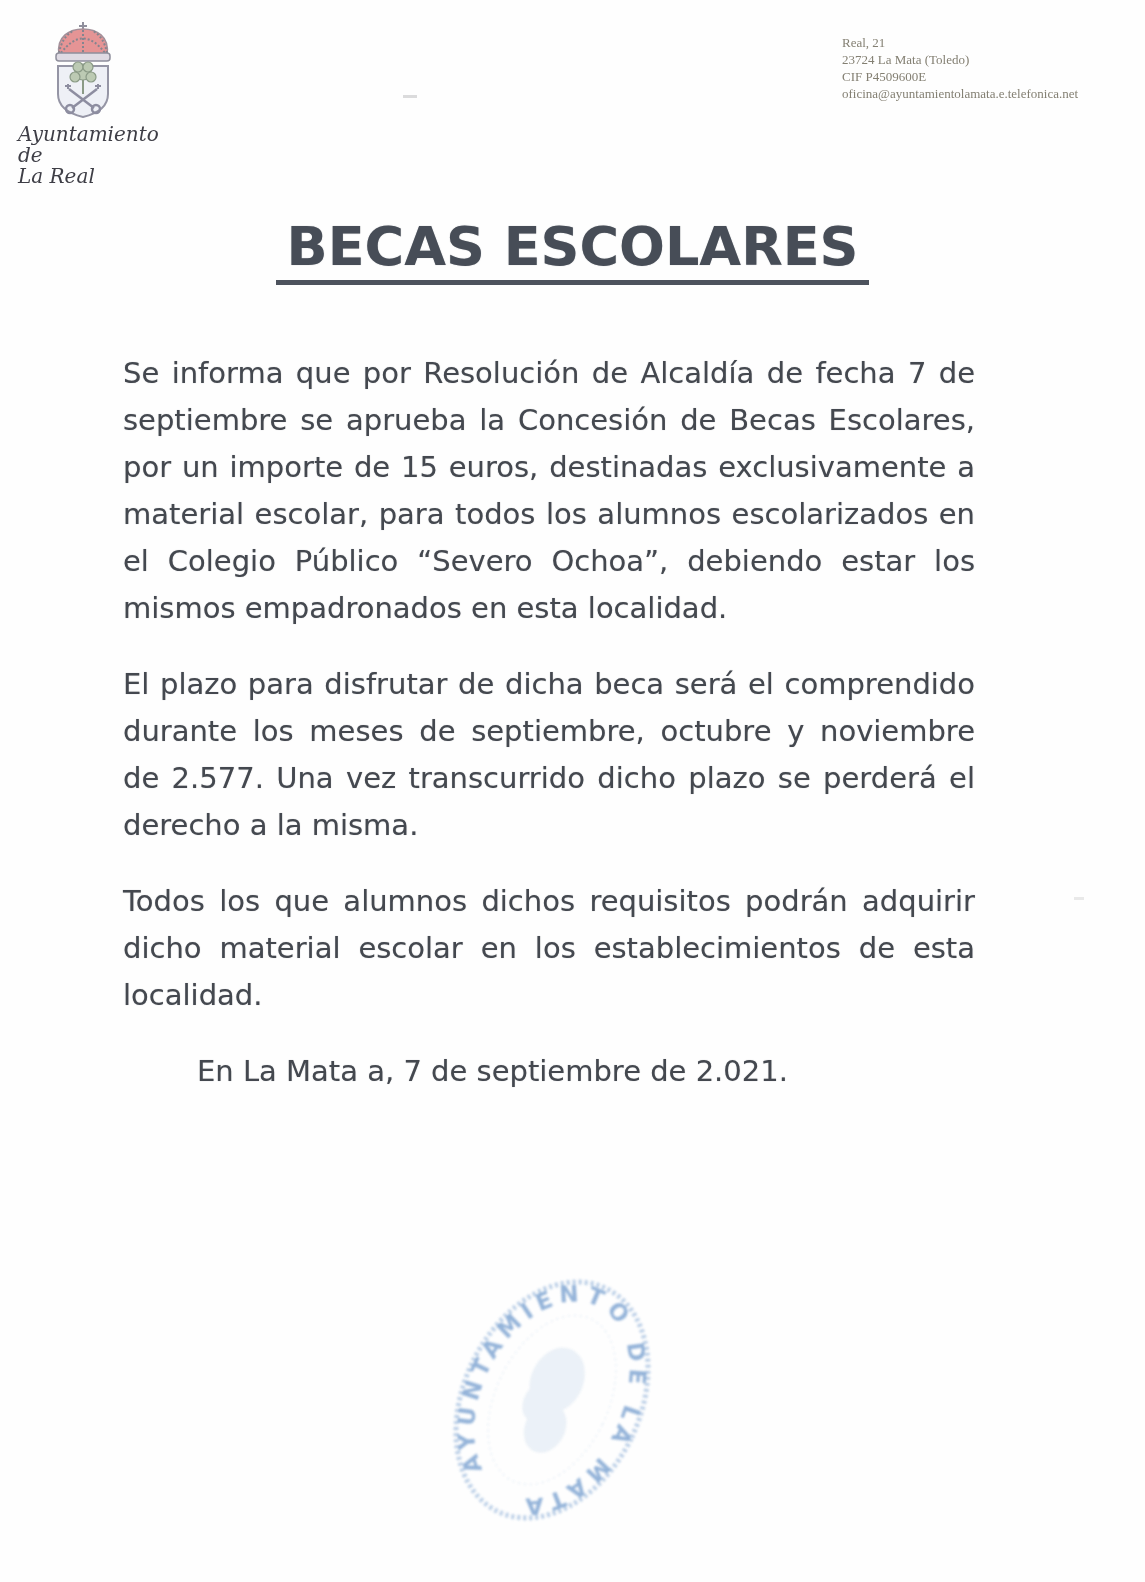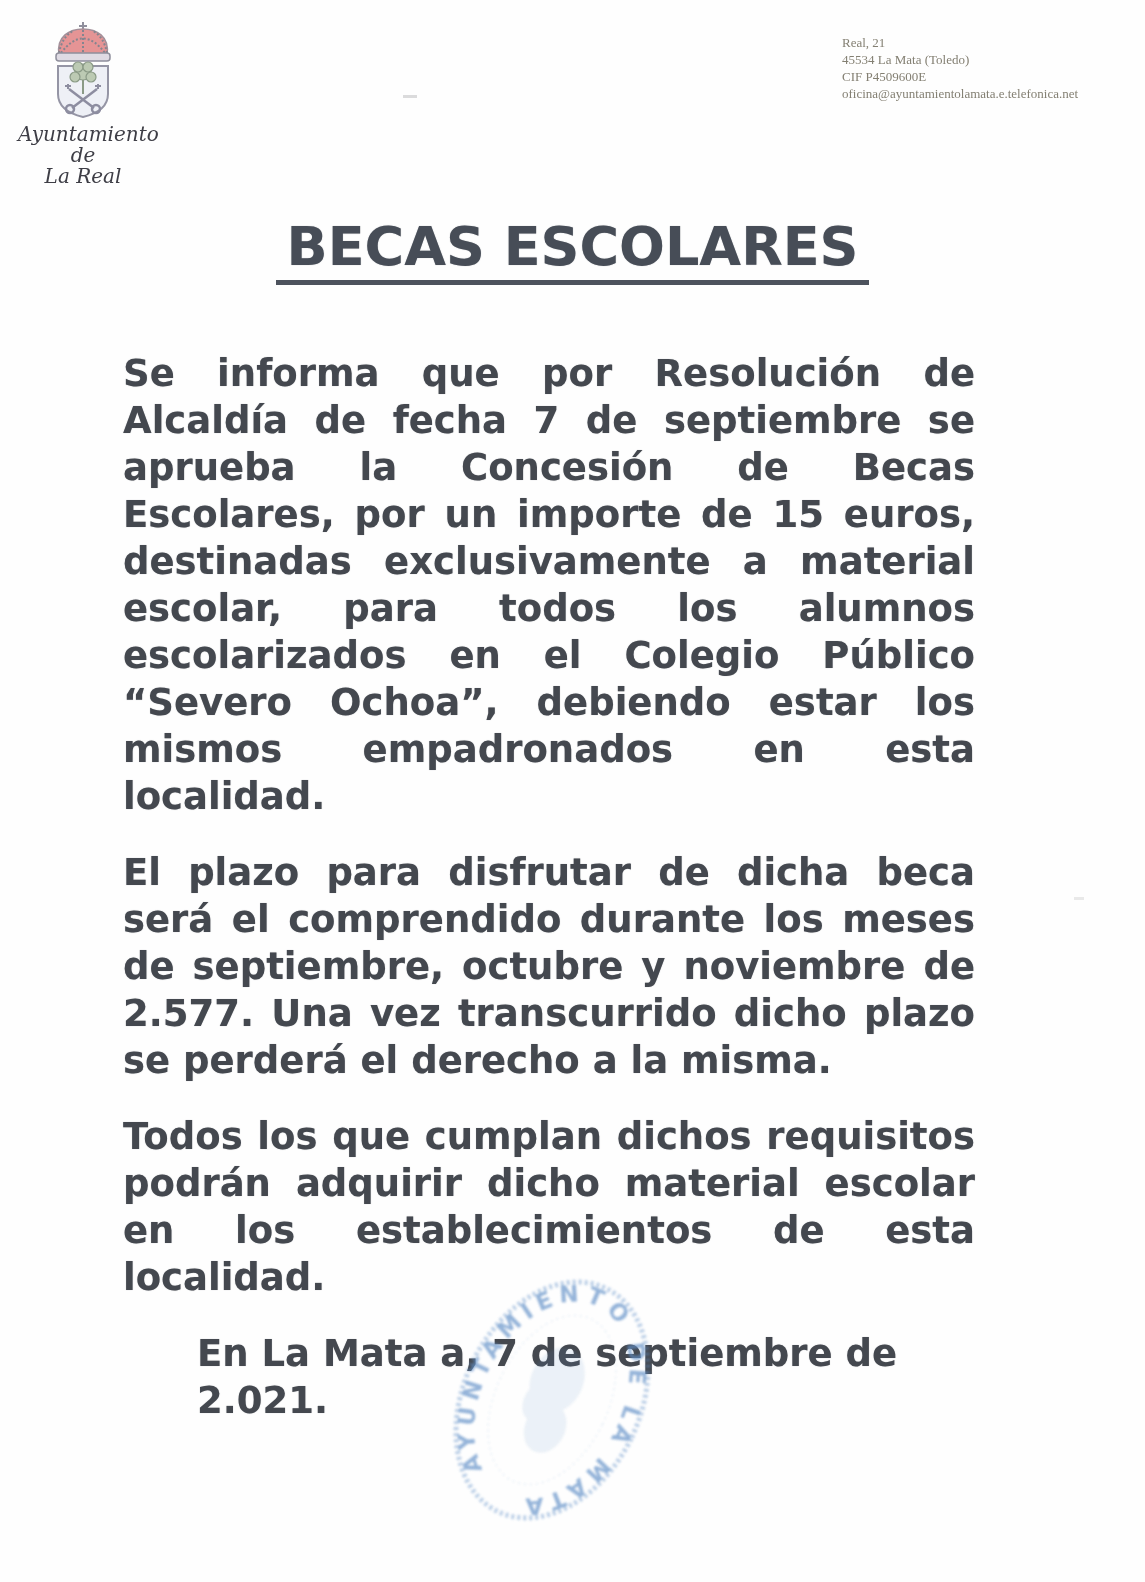--- a/index.html
+++ b/index.html
@@ -13,21 +13,21 @@
     overflow: hidden;
     font-family: "DejaVu Sans", sans-serif;
   }
 
   
   .letterhead-left {
     position: absolute;
     left: 18px;
     top: 20px;
     width: 130px;
-    text-align: center;
+    text-align: left;
   }
   .crest { display: block; margin: 0 auto 4px auto; }
   .org-name {
     font-family: "DejaVu Serif", serif;
     font-style: italic;
     font-size: 20px;
     line-height: 21px;
     color: #3e3e46;
   }
   .address-block {
@@ -55,26 +55,25 @@
     font-size: 54px;
     line-height: 58px;
     border-bottom: 5px solid #4d535d;
     padding: 0 10px 4px 10px;
   }
   .title-line.year span { letter-spacing: 4px; }
 
   
   .body-text {
     margin: 60px 170px 0 123px;
-    font-size: 37px;
+    font-size: 29px;
     line-height: 47px;
     color: #44484f;
     text-align: justify;
     text-shadow: 0 0 1px rgba(68,72,79,0.4);
-    font-weight: bold;
   }
   .body-text p { margin-bottom: 29px; }
   .date-line {
     margin-top: 16px;
     padding-left: 74px;
     text-align: left;
   }
 
   
   .stamp-wrap {
@@ -134,35 +133,35 @@
         <path d="M22,66 h6 M25,64 v5" stroke-width="2"></path>
       </g>
     </svg>
     <div class="org-name">Ayuntamiento</div>
     <div class="org-name">de</div>
     <div class="org-name">La Real</div>
   </div>
 
   <div class="address-block">
     <div>Real, 21</div>
-    <div>45534 La Mata (Toledo)</div>
+    <div>23724 La Mata (Toledo)</div>
     <div>CIF  P4509600E</div>
     <div>oficina@ayuntamientolamata.e.telefonica.net</div>
   </div>
 
   <div class="doc-title">
     <div class="title-line">
       <span>BECAS ESCOLARES</span>
     </div>
   </div>
 
   <div class="body-text">
     <p>Se informa que por Resolución de Alcaldía de fecha 7 de septiembre se aprueba la Concesión de Becas Escolares, por un importe de 15 euros, destinadas exclusivamente a material escolar, para todos los alumnos escolarizados en el Colegio Público “Severo Ochoa”, debiendo estar los mismos empadronados en esta localidad.</p>
     <p>El plazo para disfrutar de dicha beca será el comprendido durante los meses de septiembre, octubre y noviembre de 2.577. Una vez transcurrido dicho plazo se perderá el derecho a la misma.</p>
-    <p>Todos los que cumplan dichos requisitos podrán adquirir dicho material escolar en los establecimientos de esta localidad.</p>
+    <p>Todos los que alumnos dichos requisitos podrán adquirir dicho material escolar en los establecimientos de esta localidad.</p>
     <p class="date-line">En La Mata a, 7 de septiembre de 2.021.</p>
   </div>
 
   <div class="stamp-wrap">
     <svg width="320" height="340" viewBox="0 0 320 340">
       <defs>
         <path id="stamp-text-path" d="M 0,104 A 70,104 0 0 1 0,-104 A 70,104 0 0 1 0,104"></path>
         <filter id="stamp-blur" x="-20%" y="-20%" width="140%" height="140%">
           <feGaussianBlur stdDeviation="1.1"></feGaussianBlur>
         </filter>

